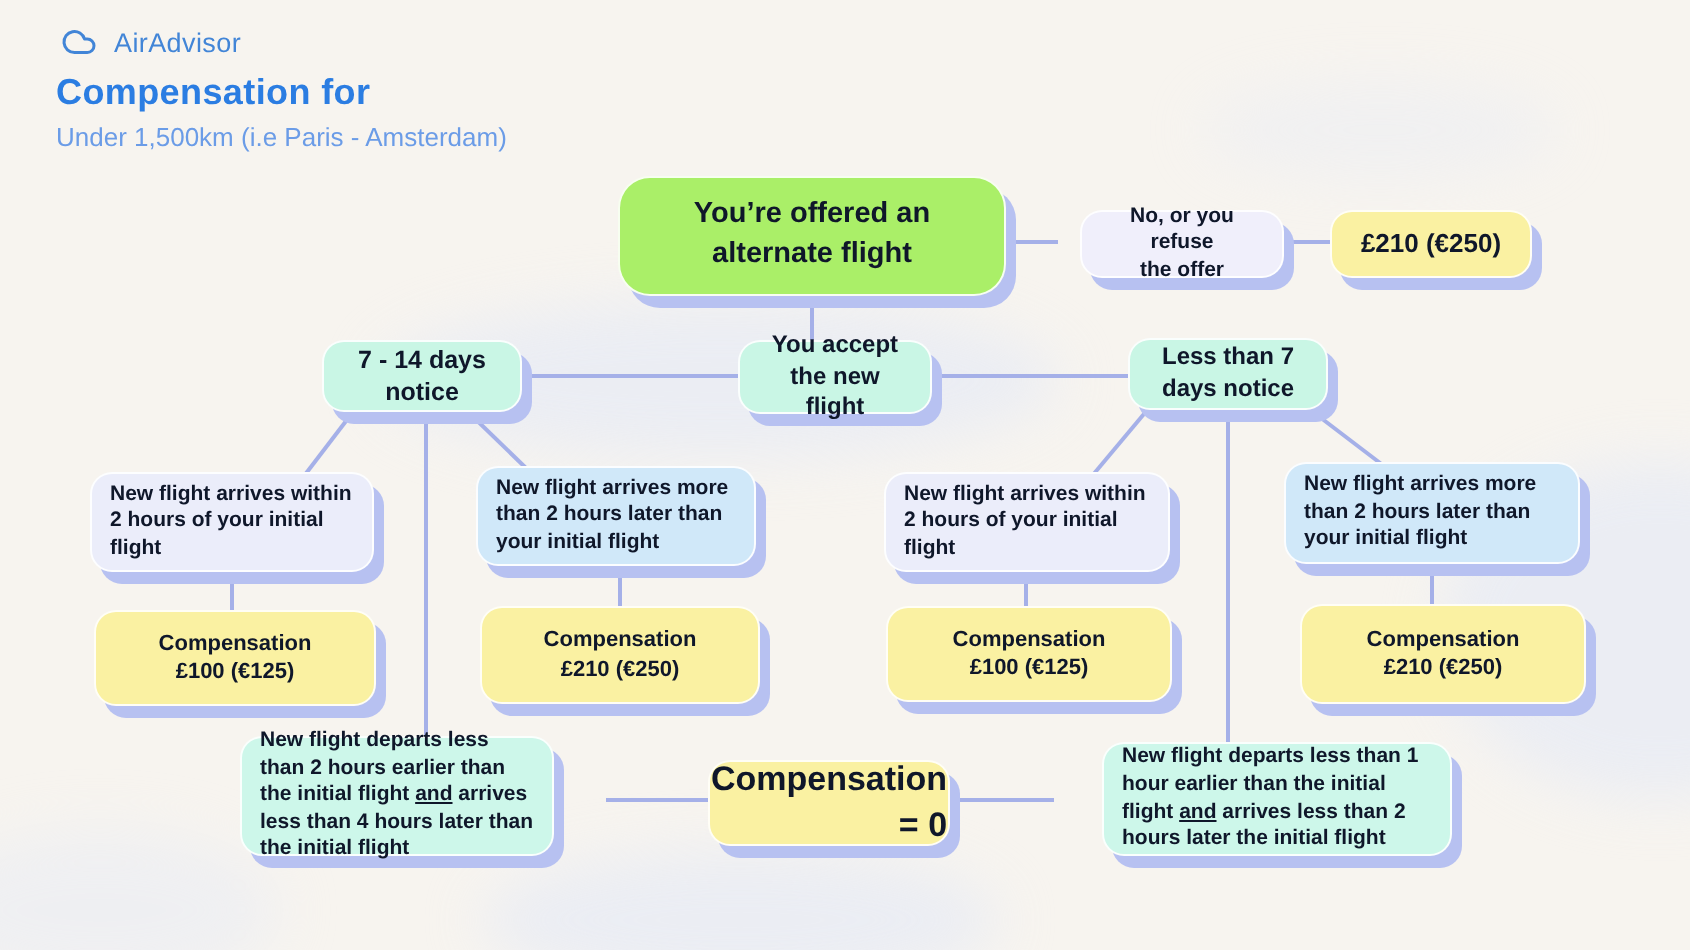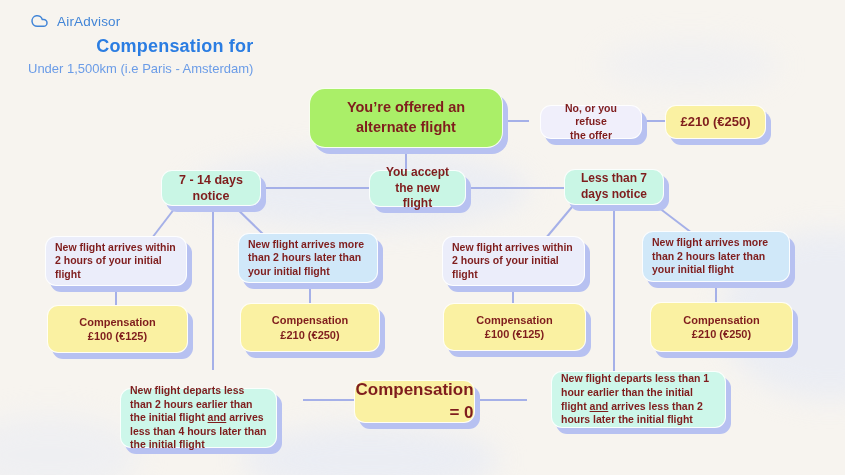--- a/index.html
+++ b/index.html
@@ -13,28 +13,28 @@
   .b3{left:240px;top:425px;width:260px;height:70px;}
   .b4{left:-40px;top:415px;width:180px;height:80px;opacity:.5;}
   .b5{left:600px;top:40px;width:180px;height:50px;opacity:.4;}
 
   .wires{position:absolute;left:0;top:0;z-index:1;}
   .wires line{stroke:#a5b0e8;stroke-width:2;}
 
   header{position:absolute;left:28px;top:12px;z-index:2;}
   .logo-row{display:flex;align-items:center;gap:6px;}
   .logo-text{color:#4285d7;font-size:13.5px;font-weight:500;letter-spacing:.2px;}
-  .t1{margin-top:6px;font-size:18px;font-weight:bold;color:#2b7de2;letter-spacing:.2px;text-align:right;}
+  .t1{margin-top:6px;font-size:18px;font-weight:bold;color:#2b7de2;letter-spacing:.2px;}
   .t2{font-size:18px;font-weight:bold;margin-top:2px;}
   .t2 .dark{color:#0d0d12;}
   .t2 .blue{color:#2b7de2;}
   .sub{margin-top:4px;font-size:13px;color:#6b9ce7;font-weight:500;}
 
   .node{position:absolute;z-index:2;box-sizing:border-box;display:flex;align-items:center;justify-content:center;
-        text-align:center;font-weight:bold;color:#7f1d1d;border:1.5px solid rgba(255,255,255,.9);
+        text-align:center;font-weight:bold;color:#0f172a;border:1.5px solid rgba(255,255,255,.9);
         border-radius:11px;box-shadow:5px 6px 0 #b7c1f1;padding:5px 9px;line-height:1.3;}
   .pre{white-space:pre-line;}
   .left{justify-content:flex-start;text-align:left;}
   .green{background:#aaef68;font-size:14.5px;border-radius:16px;line-height:1.35;}
   .mint{background:#c9f6e5;font-size:12px;}
   .lav{background:#ebedfa;font-size:10.5px;}
   .blue-box{background:#d0e8f9;font-size:10.5px;}
   .yellow{background:#faf1a2;font-size:11px;}
   .yellow-big{background:#faf1a2;font-size:13px;}
   .mintb{background:#cdf7ea;font-size:10.5px;}
@@ -104,21 +104,21 @@
 
   <div class="node yellow pre" style="left:47px;top:305px;width:141px;height:48px;">Compensation
 £100 (€125)</div>
   <div class="node yellow pre" style="left:240px;top:303px;width:140px;height:49px;">Compensation
 £210 (€250)</div>
   <div class="node yellow pre" style="left:443px;top:303px;width:143px;height:48px;">Compensation
 £100 (€125)</div>
   <div class="node yellow pre" style="left:650px;top:302px;width:143px;height:50px;">Compensation
 £210 (€250)</div>
 
-  <div class="node mintb left" style="left:120px;top:388px;width:157px;height:60px;">
+  <div class="node mintb left" style="left:120px;top:368px;width:157px;height:60px;">
     <div><span>New flight departs less than 2 hours earlier than the initial flight </span><span class="u">and</span><span> arrives less than 4 hours later than the initial flight</span></div>
   </div>
   <div class="node yellow" style="left:354px;top:380px;width:121px;height:43px;font-size:17px;text-align:right;">Compensation = 0</div>
   <div class="node mintb left" style="left:527px;top:371px;width:175px;height:57px;margin-left:24px;">
     <div><span>New flight departs less than 1 hour earlier than the initial flight </span><span class="u">and</span><span> arrives less than 2 hours later the initial flight</span></div>
   </div>
 
 </div>
 
 </body></html>

